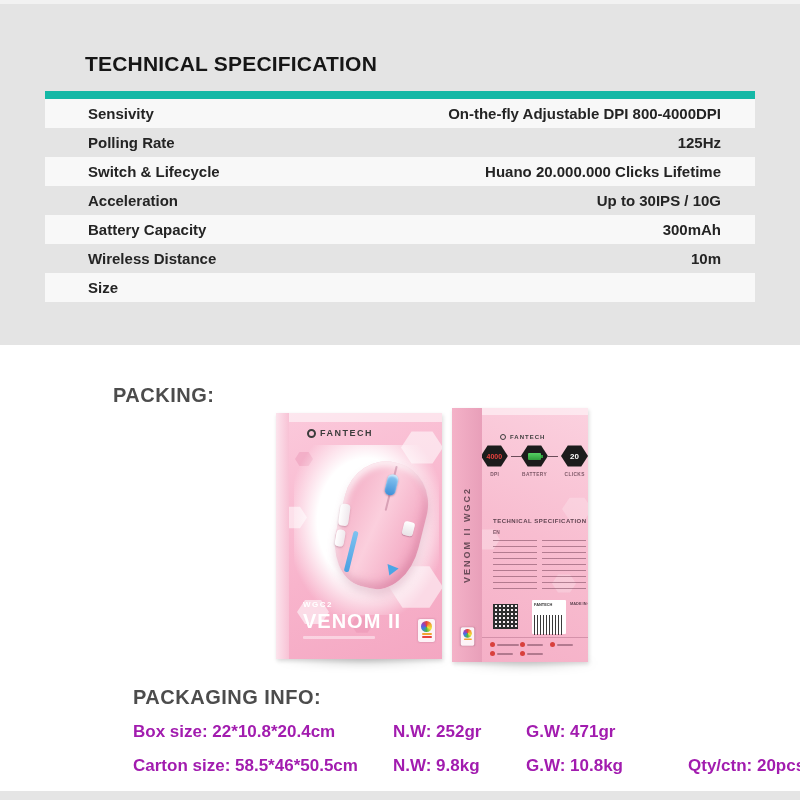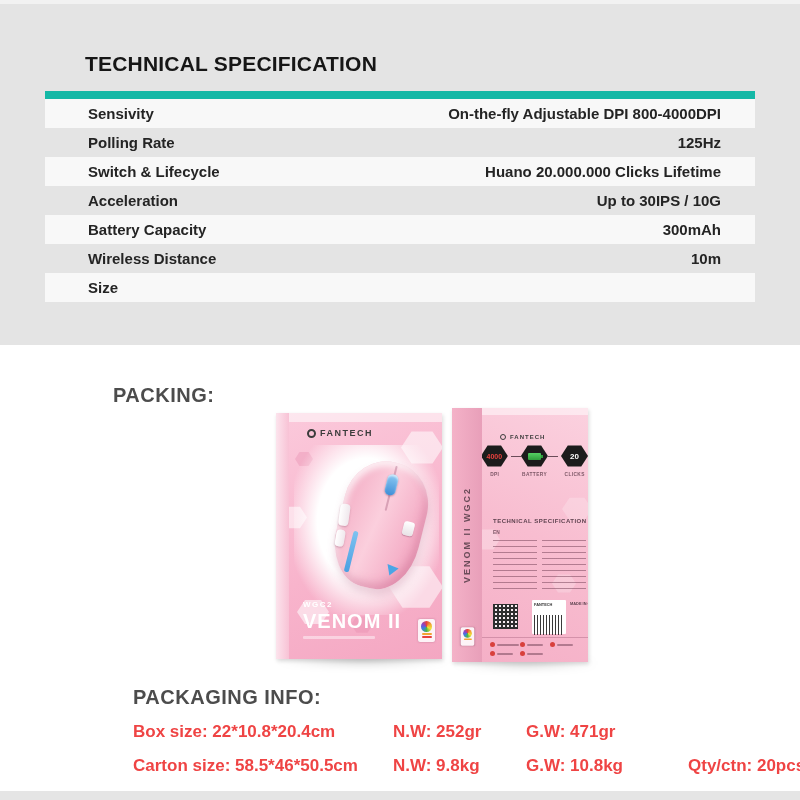--- a/index.html
+++ b/index.html
@@ -98,21 +98,21 @@
 
   .social-strip { position:absolute; left:0; right:0; bottom:6px; border-top:1px solid rgba(150,80,110,0.35); padding:4px 8px 0 8px; display:grid; grid-template-columns:1fr 1fr 1fr; row-gap:4px; }
   .social-item { display:flex; align-items:center; gap:2px; }
   .social-dot { width:5px; height:5px; border-radius:50%; background:#d8403c; flex:none; }
   .social-bar { height:2px; background:rgba(95,50,70,0.45); border-radius:1px; width:16px; }
   .social-item.wide .social-bar { width:22px; }
 
   
   .pkg-section { position:absolute; left:16px; top:680px; width:644px; height:120px; background:#ffffff;margin-left:32px; }
   .pkg-title { position:absolute; left:85px; top:6px; font-size:20px; font-weight:bold; color:#4c4c4c; letter-spacing:0.5px; }
-  .pkg-cell { position:absolute; font-size:17px; font-weight:bold; color:#ef4444; white-space:nowrap; }
+  .pkg-cell { position:absolute; font-size:17px; font-weight:bold; color:#a21caf; white-space:nowrap; }
   .r1 { top:42px; } .r2 { top:76px; }
   .c-a { left:85px; } .c-b { left:345px; } .c-c { left:478px; } .c-d { left:640px; }
   .bottom-strip { position:absolute; left:0; top:791px; width:800px; height:9px; background:#e5e5e5; }
 </style>
 </head>
 <body>
 
 <div class="page">
 
   <div class="spec-section">

